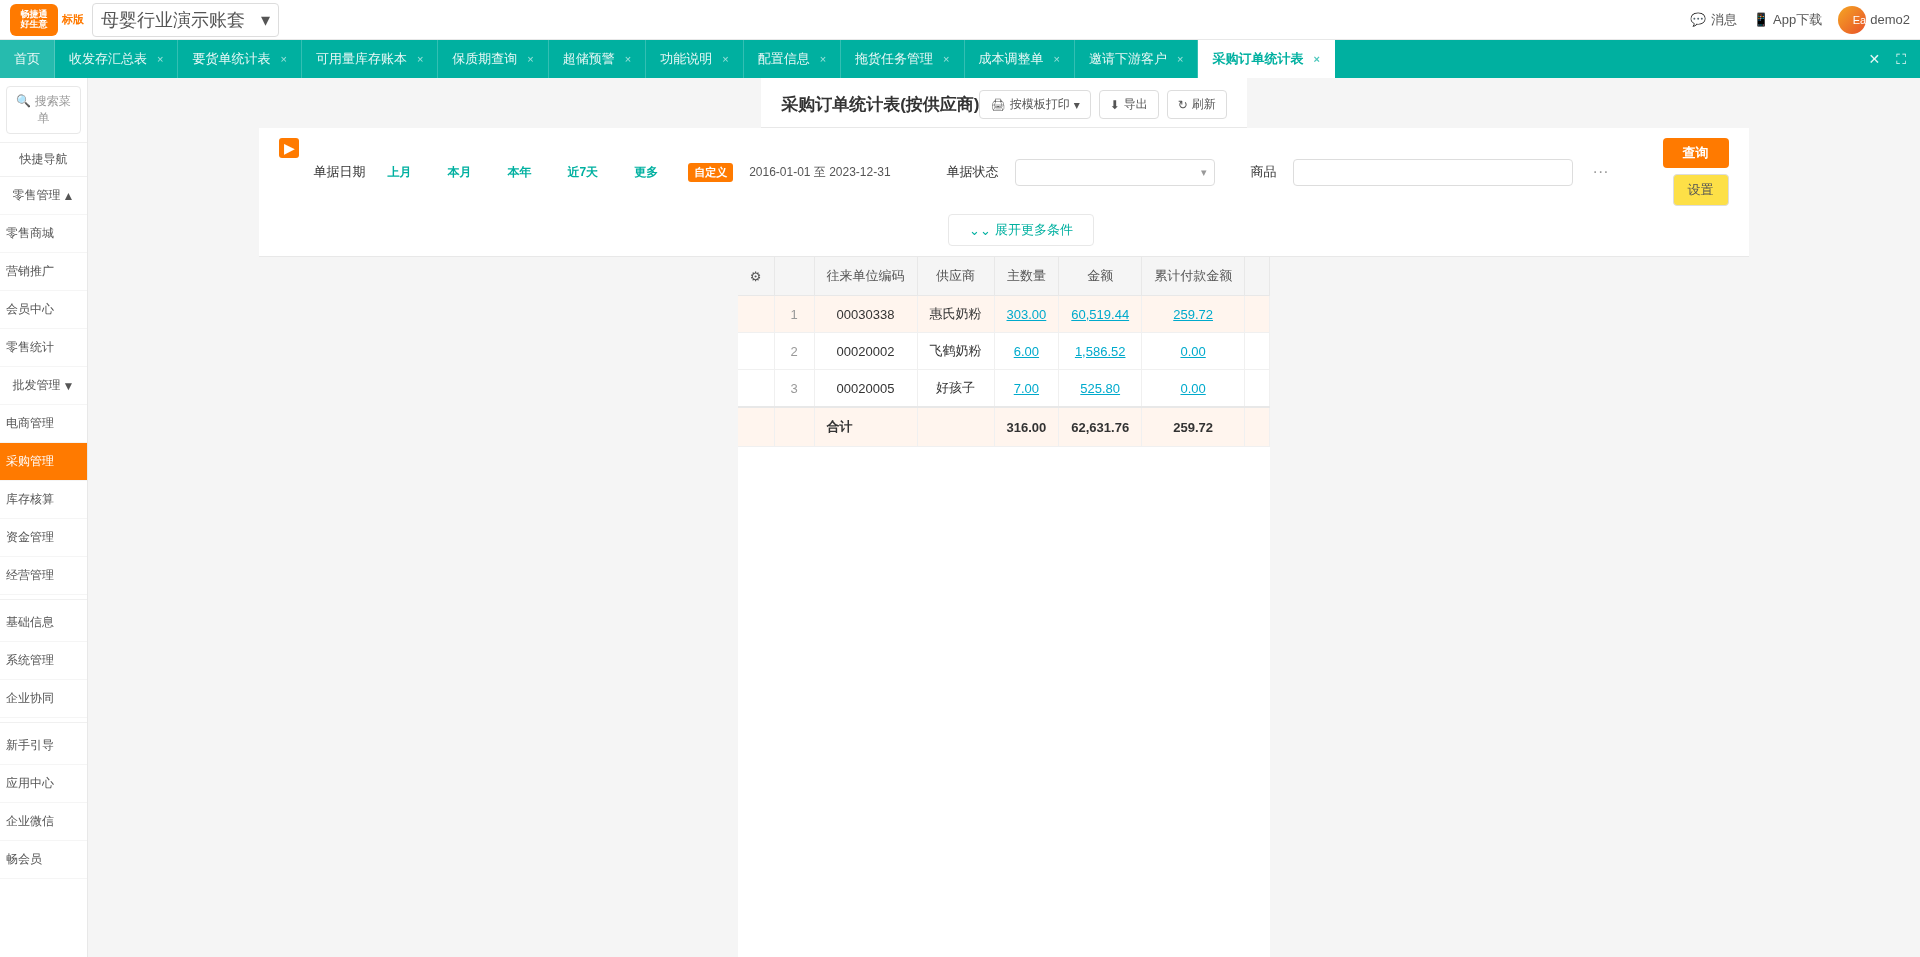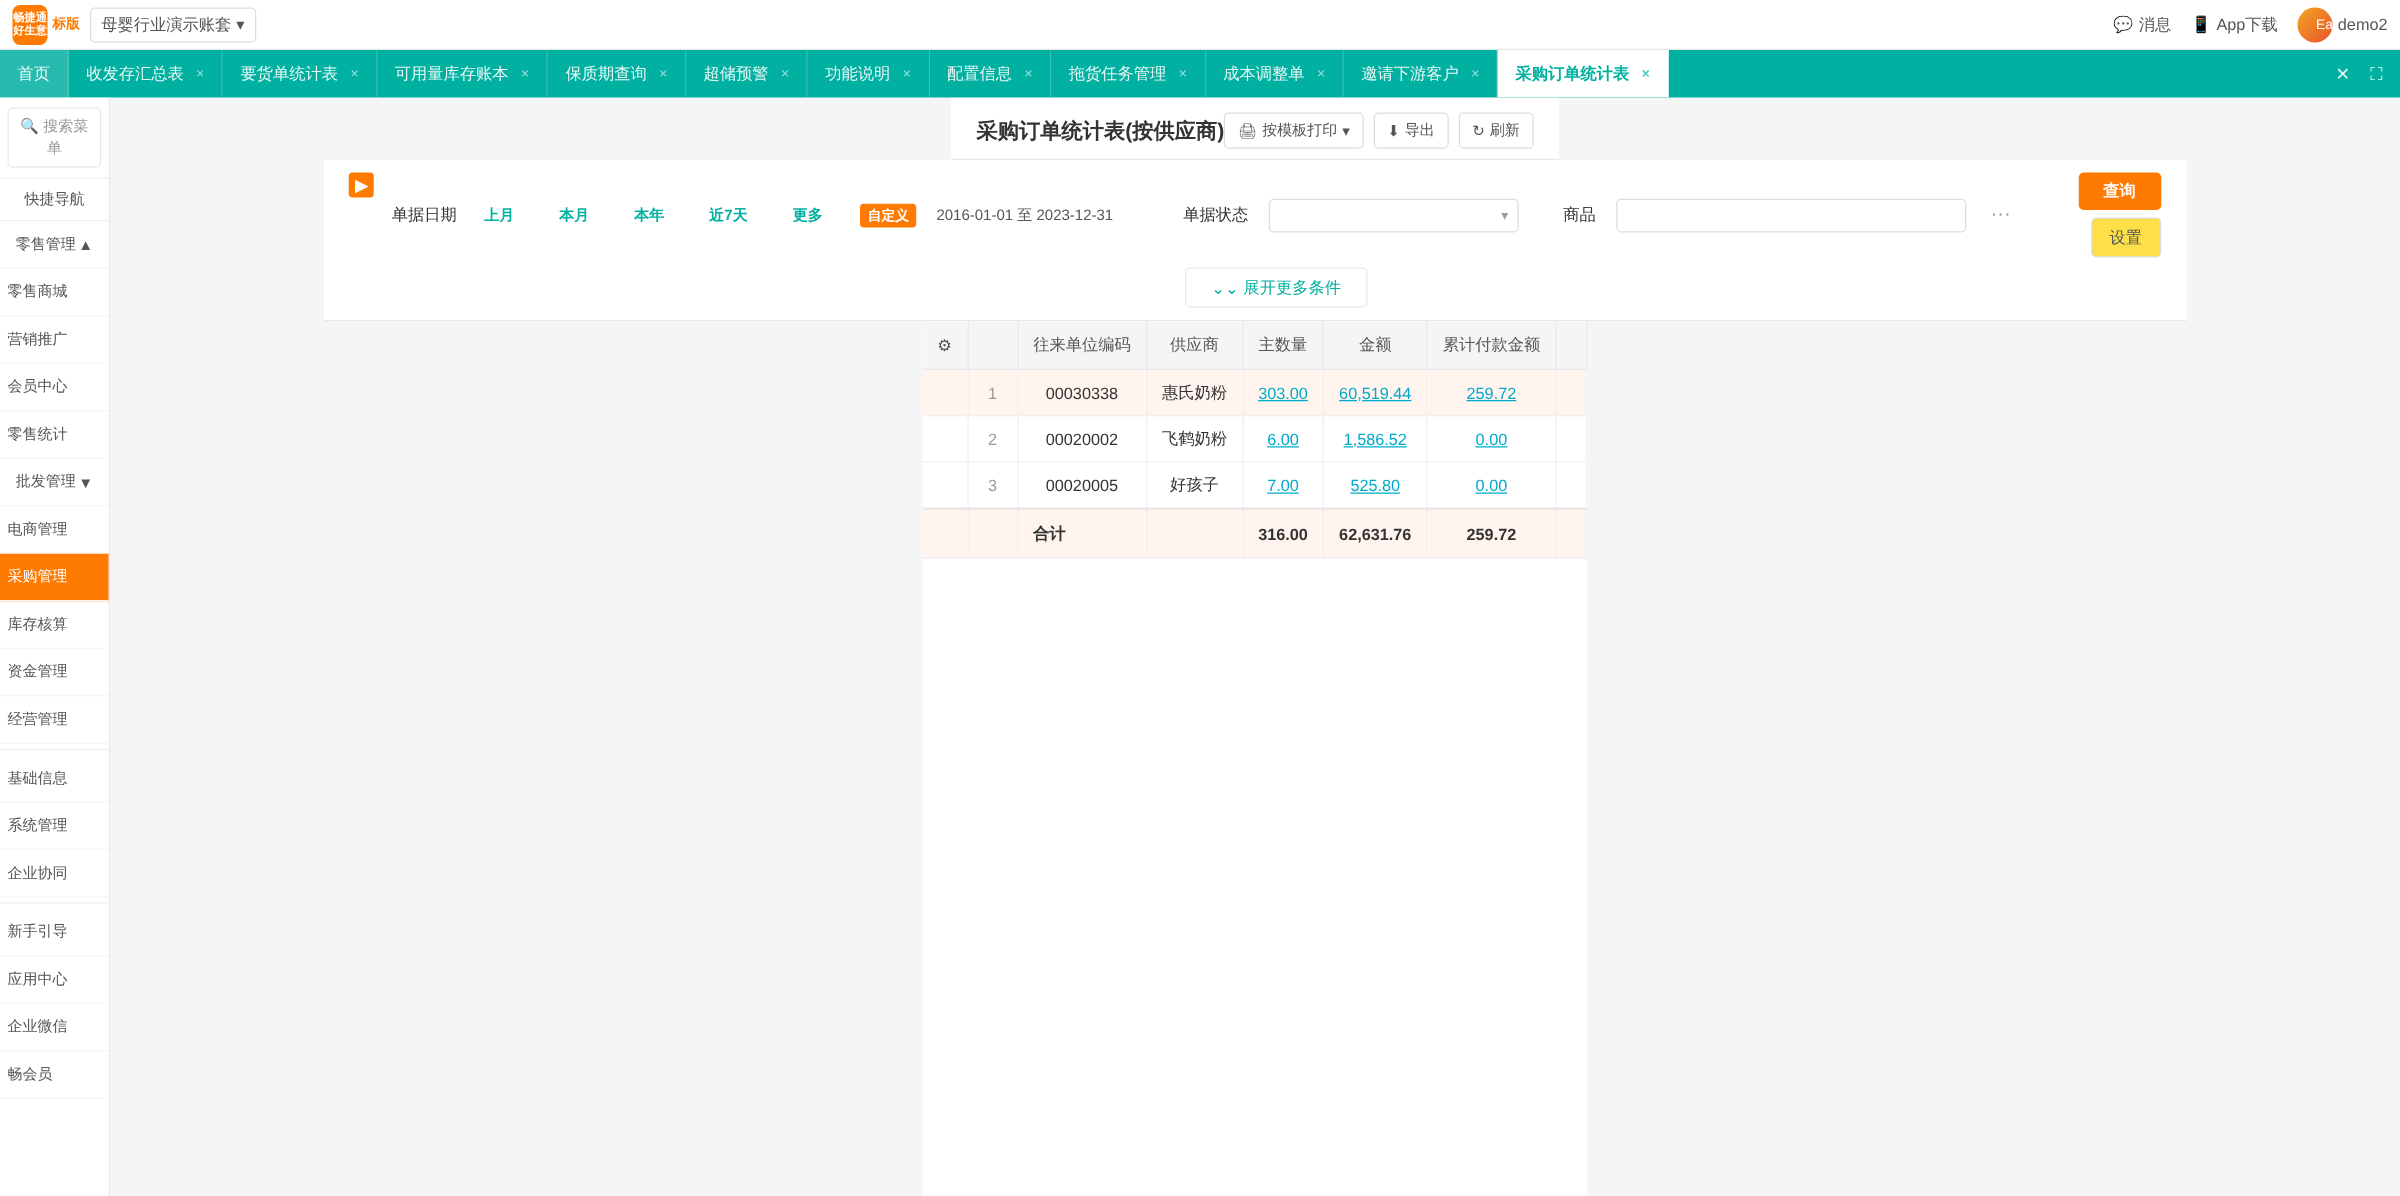--- a/index.html
+++ b/index.html
@@ -6,23 +6,23 @@
     body { background: #f5f5f5; font-size: 13px; color: #333; display: flex; flex-direction: column; height: 957px; overflow: hidden; }
 
     
     .top-bar {
       display: flex; align-items: center; justify-content: space-between;
       background: #fff; height: 40px; padding: 0 10px;
       border-bottom: 1px solid #e8e8e8; flex-shrink: 0;
     }
     .top-bar-left { display: flex; align-items: center; gap: 8px; }
     .logo { display: flex; align-items: center; gap: 4px; font-size: 12px; color: #ff7a00; font-weight: bold; }
-    .logo-icon { width: 28px; height: 32px; background: #ff7a00; border-radius: 6px; display: flex; align-items: center; justify-content: center; color: #fff; font-size: 10px; font-weight: bold; }
+    .logo-icon { width: 48px; height: 32px; background: #ff7a00; border-radius: 6px; display: flex; align-items: center; justify-content: center; color: #fff; font-size: 10px; font-weight: bold; }
     .logo-text { font-size: 11px; color: #ff7a00; line-height: 1.2; }
-    .company-selector { display: flex; align-items: center; gap: 4px; font-size: 13px; color: #555; cursor: pointer; padding: 4px 8px; border: 1px solid #ddd; border-radius: 4px; background: #fff; }
+    .company-selector { display: flex; align-items: center; gap: 16px; font-size: 18px; color: #555; cursor: pointer; padding: 4px 8px; border: 1px solid #ddd; border-radius: 4px; background: #fff; }
     .top-bar-right { display: flex; align-items: center; gap: 16px; }
     .top-right-item { display: flex; align-items: center; gap: 4px; font-size: 13px; color: #555; cursor: pointer; }
     .avatar { width: 28px; height: 28px; border-radius: 50%; background: linear-gradient(135deg, #f5a623, #e8522a); display: flex; align-items: center; justify-content: flex-end; color: #fff; font-size: 11px; }
 
     
     .nav-tabs {
       background: #00b0a0; height: 38px; display: flex; align-items: center;
       padding: 0 0; flex-shrink: 0; overflow: hidden;
     }
     .nav-tab {

